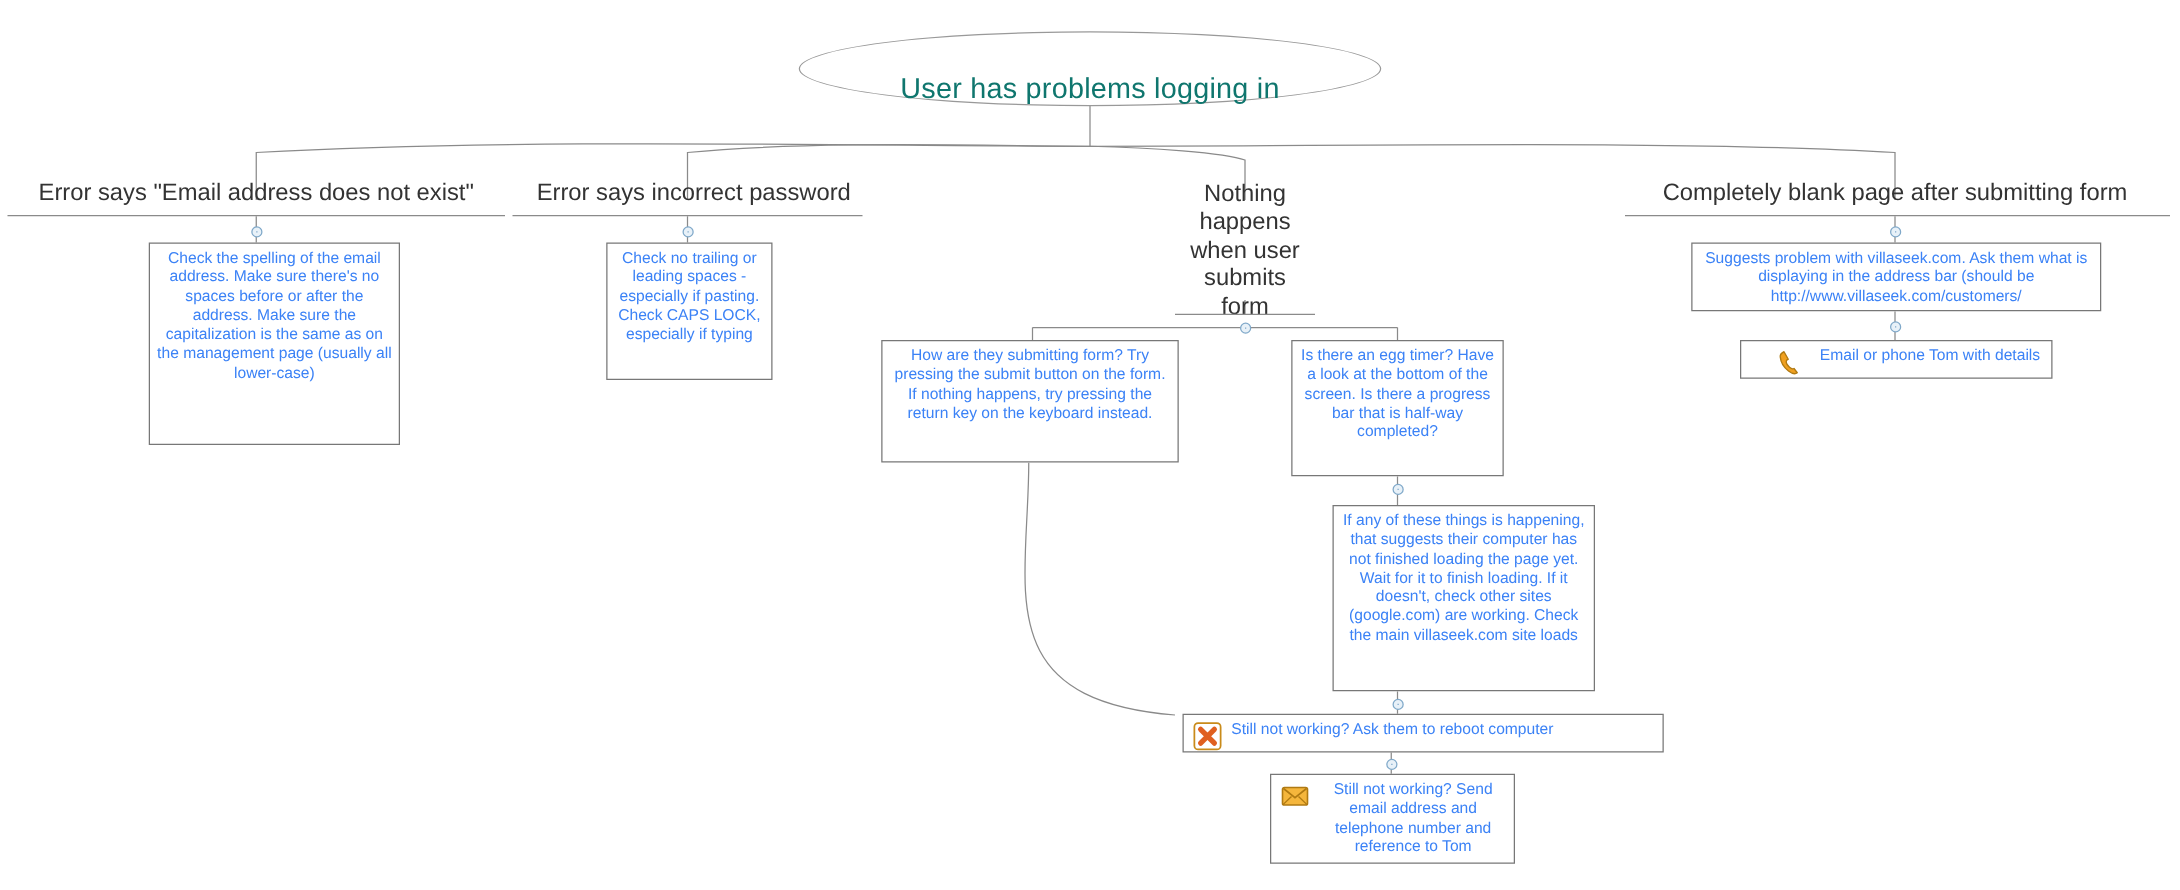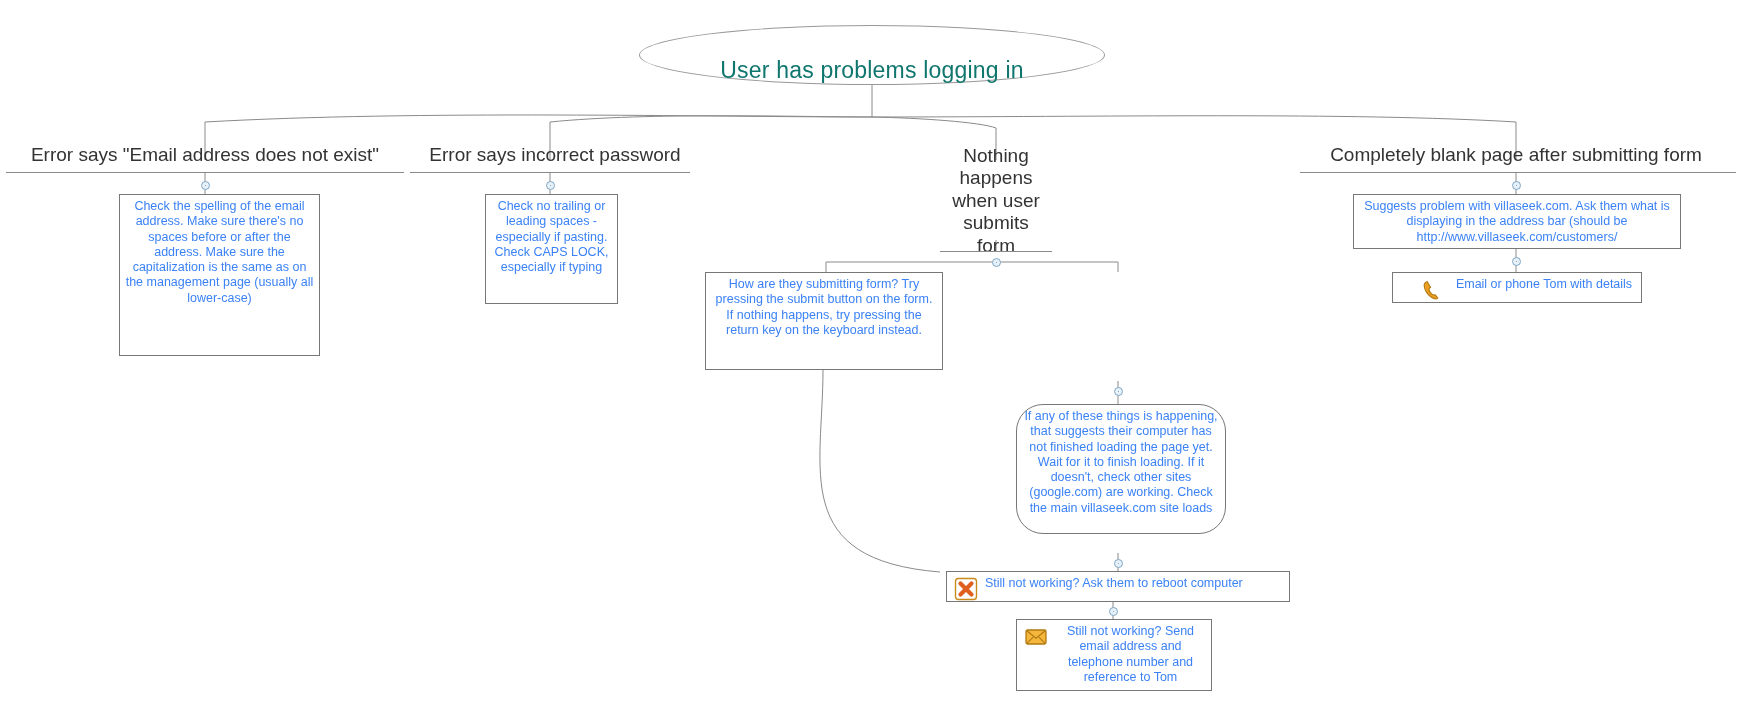--- a/index.html
+++ b/index.html
@@ -180,28 +180,31 @@
   <div class="node branch-label wrapped" style="left:946px; top:145px; width:100px; height:100px; align-items:flex-start;">
     <span>Nothing happens when user submits form</span>
   </div>
   <div class="branch-underline" style="left:940px; top:251px; width:112px;"></div>
   <div class="connector-dot" style="left:996px; top:262px;"></div>
 
   <div class="node box" style="left:705px; top:272px; width:238px; height:98px;">
     <span class="box-text">How are they submitting form? Try pressing the submit button on the form. If nothing happens, try pressing the return key on the keyboard instead.</span>
   </div>
 
+  <div class="node box" style="left:1033px; top:272px; width:170px; height:109px;">
+    <span class="box-text">Is there an egg timer? Have a look at the bottom of the screen. Is there a progress bar that is half-way completed?</span>
+  </div>
   <div class="connector-dot" style="left:1118px; top:391px;"></div>
 
-  <div class="node box" style="left:1016px; top:404px; width:210px; height:130px;border-radius:27px;">
+  <div class="node box" style="left:1066px; top:404px; width:210px; height:149px;">
     <span class="box-text">If any of these things is happening, that suggests their computer has not finished loading the page yet. Wait for it to finish loading. If it doesn't, check other sites (google.com) are working. Check the main villaseek.com site loads</span>
   </div>
   <div class="connector-dot" style="left:1118px; top:563px;"></div>
 
-  <div class="node box with-icon icon-left-center" style="left:946px; top:571px; width:344px; height:31px;">
+  <div class="node box with-icon icon-left-center" style="left:946px; top:571px; width:385px; height:31px;">
     <span class="icon">
       <svg width="24" height="24" viewBox="0 0 24 24">
         <rect x="1.5" y="1.5" width="21" height="21" rx="3" fill="#ffffff" stroke="#c98b1a" stroke-width="1.4"></rect>
         <path d="M6.5 6.5 L17.5 17.5 M17.5 6.5 L6.5 17.5" stroke="#e06020" stroke-width="4.2" stroke-linecap="round"></path>
       </svg>
     </span>
     <span class="box-text">Still not working? Ask them to reboot computer</span>
   </div>
   <div class="connector-dot" style="left:1113px; top:611px;"></div>
 

